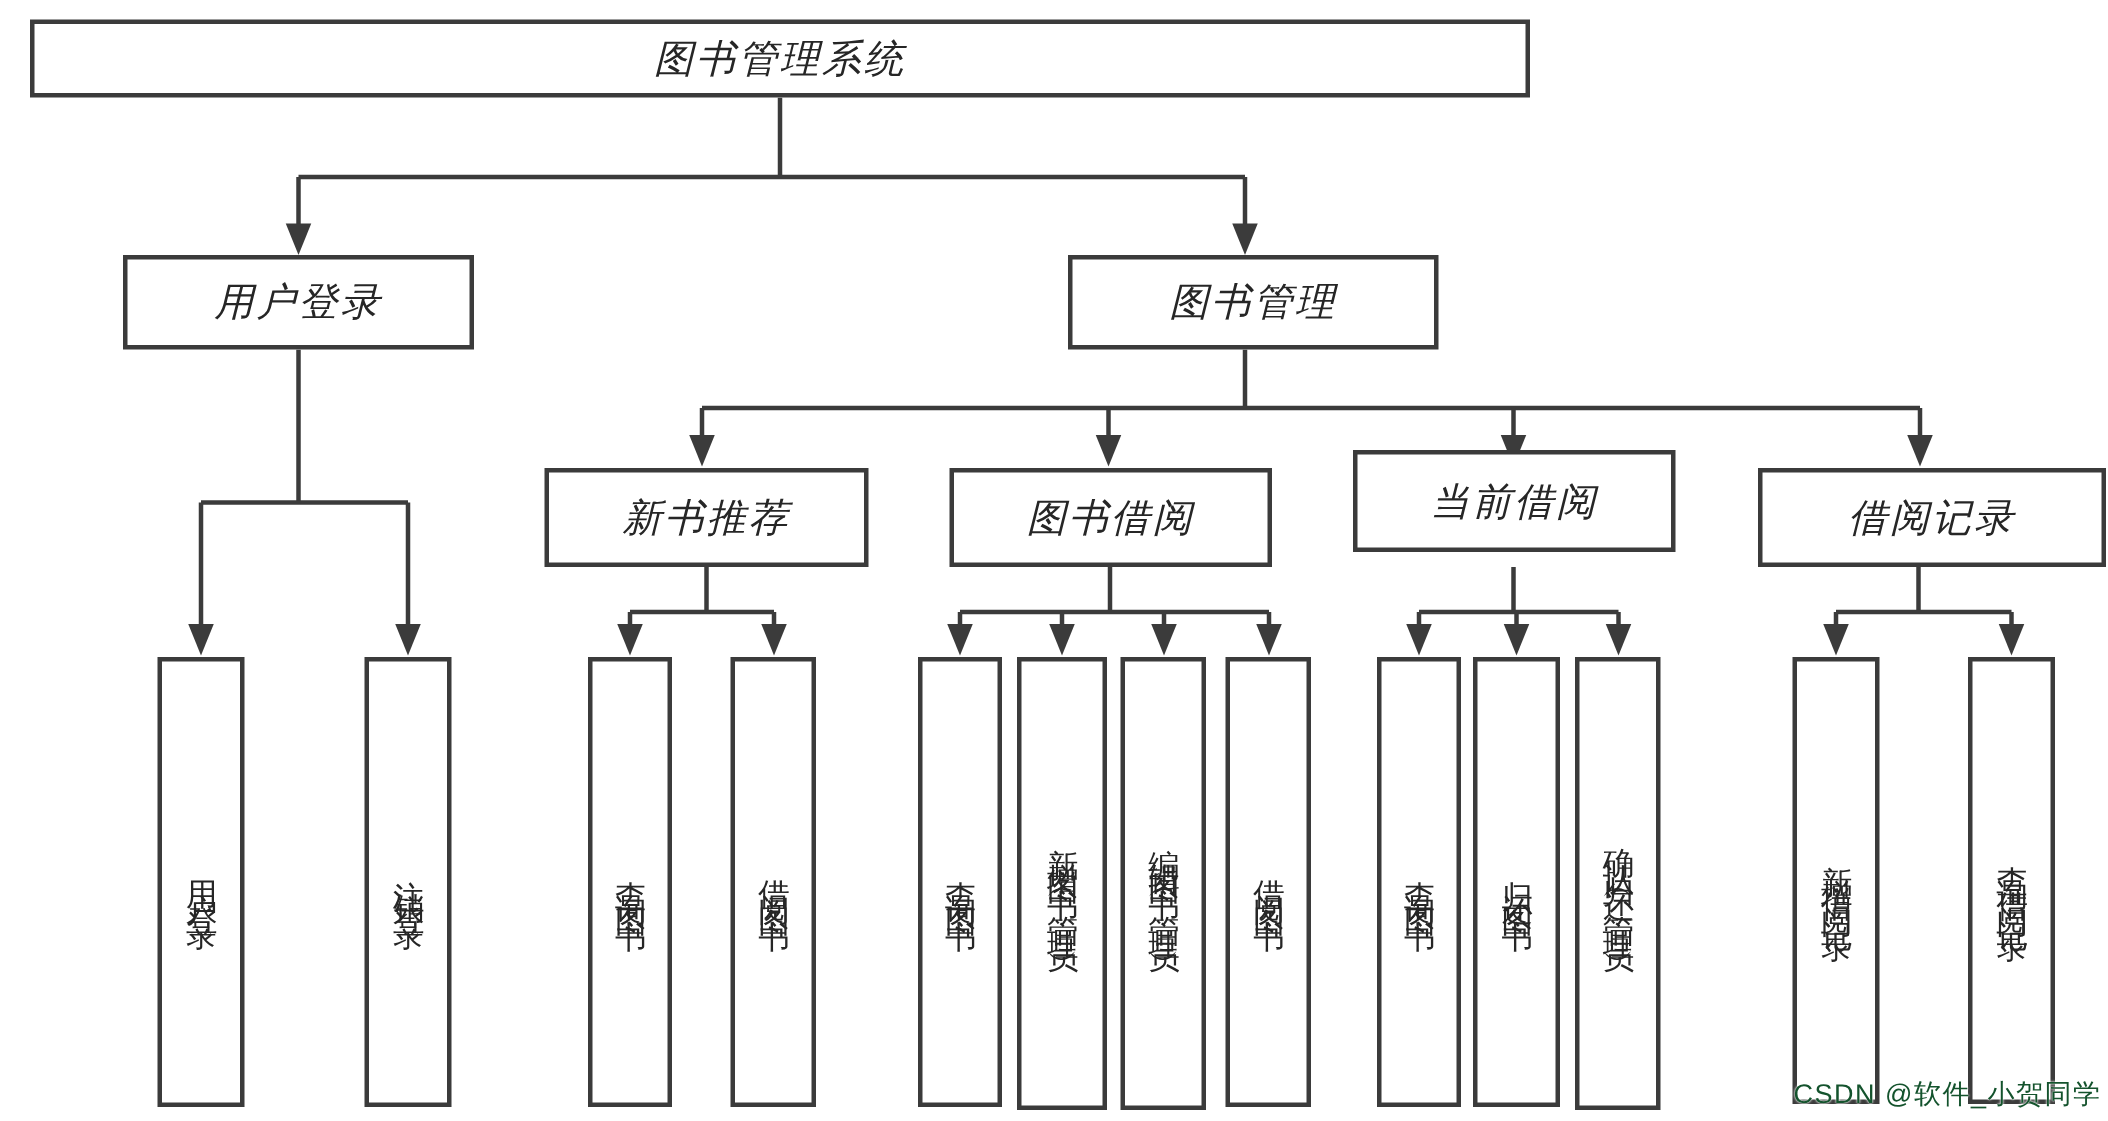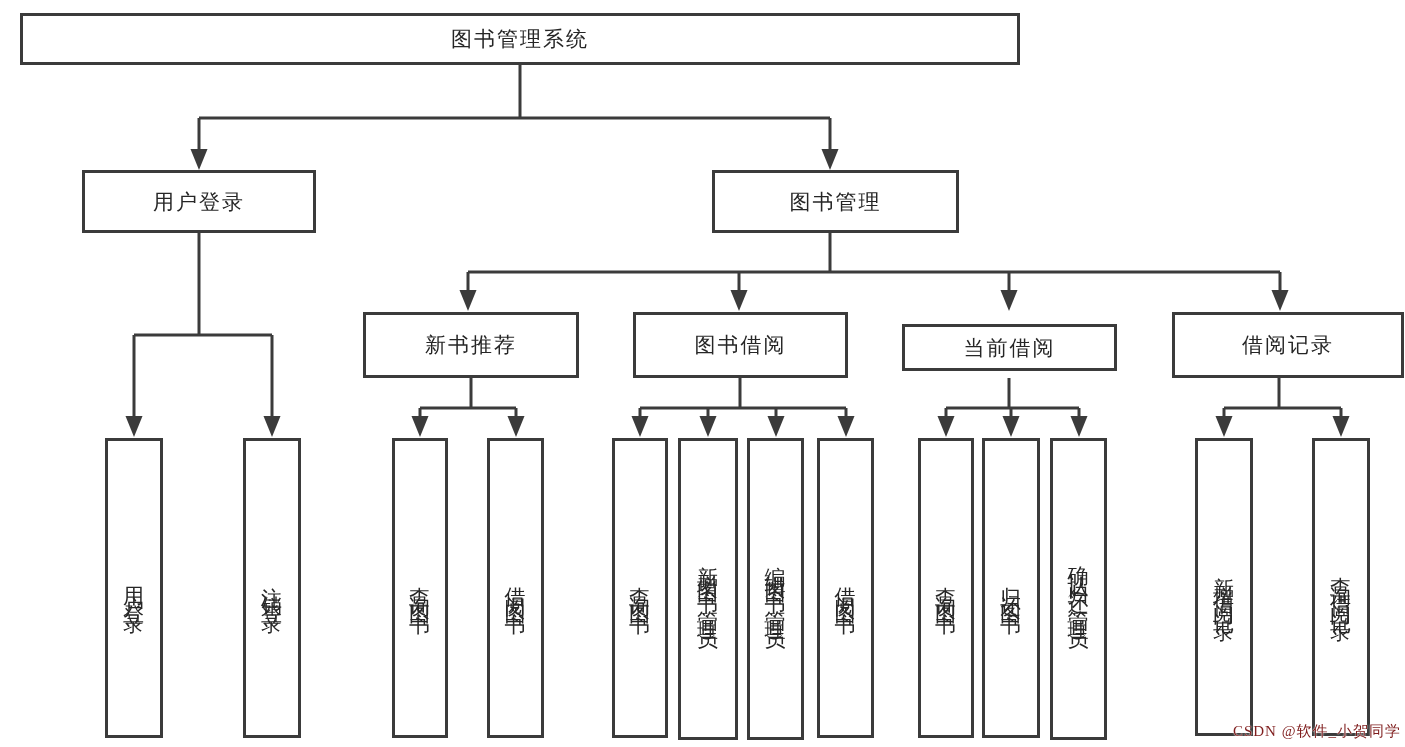--- a/index.html
+++ b/index.html
@@ -13,40 +13,40 @@
   #wires{position:absolute;left:0;top:0;width:1405px;height:747px;}
   .node{
     position:absolute;
     box-sizing:border-box;
     border:3px solid #3b3b3b;
     background:#ffffff;
     display:flex;align-items:center;justify-content:center;
     color:#262626;
   }
   .node.h span{
-    font-size:21px;
+    font-size:26px;
     letter-spacing:2px;
     white-space:nowrap;
+    font-style:italic;
   }
   .node.v span{
     writing-mode:vertical-rl;
     font-size:21px;
     letter-spacing:9px;
     line-height:1;
     white-space:nowrap;
   }
   #watermark{
     position:absolute;
     right:4px;bottom:6px;
-    font-size:15px;
+    font-size:18px;
     letter-spacing:1px;
-    color:#7f1d1d;
+    color:#14532d;
     text-shadow:0 0 2px #ffffff,0 0 1px #ffffff;
     white-space:nowrap;
-    font-family:Liberation Serif, serif;
   }
 </style>
 </head>
 <body>
 
 <div id="canvas">
 
   <svg id="wires">
       <line x1="520" y1="65" x2="520" y2="118" stroke="#3b3b3b" stroke-width="3"></line>
       <line x1="199" y1="118" x2="830" y2="118" stroke="#3b3b3b" stroke-width="3"></line>
@@ -112,21 +112,21 @@
   <div class="node h" style="left:712px;top:170px;width:247px;height:63px">
     <span>图书管理</span>
   </div>
 
   <div class="node h" style="left:633px;top:312px;width:215px;height:66px">
     <span>图书借阅</span>
   </div>
   <div class="node h" style="left:363px;top:312px;width:216px;height:66px">
     <span>新书推荐</span>
   </div>
-  <div class="node h" style="left:902px;top:324px;width:215px;height:47px">
+  <div class="node h" style="left:902px;top:300px;width:215px;height:68px">
     <span>当前借阅</span>
   </div>
   <div class="node h" style="left:1172px;top:312px;width:232px;height:66px">
     <span>借阅记录</span>
   </div>
 
   <div class="node v" style="left:105px;top:438px;width:58px;height:300px">
     <span>用户登录</span>
   </div>
   <div class="node v" style="left:243px;top:438px;width:58px;height:300px">

